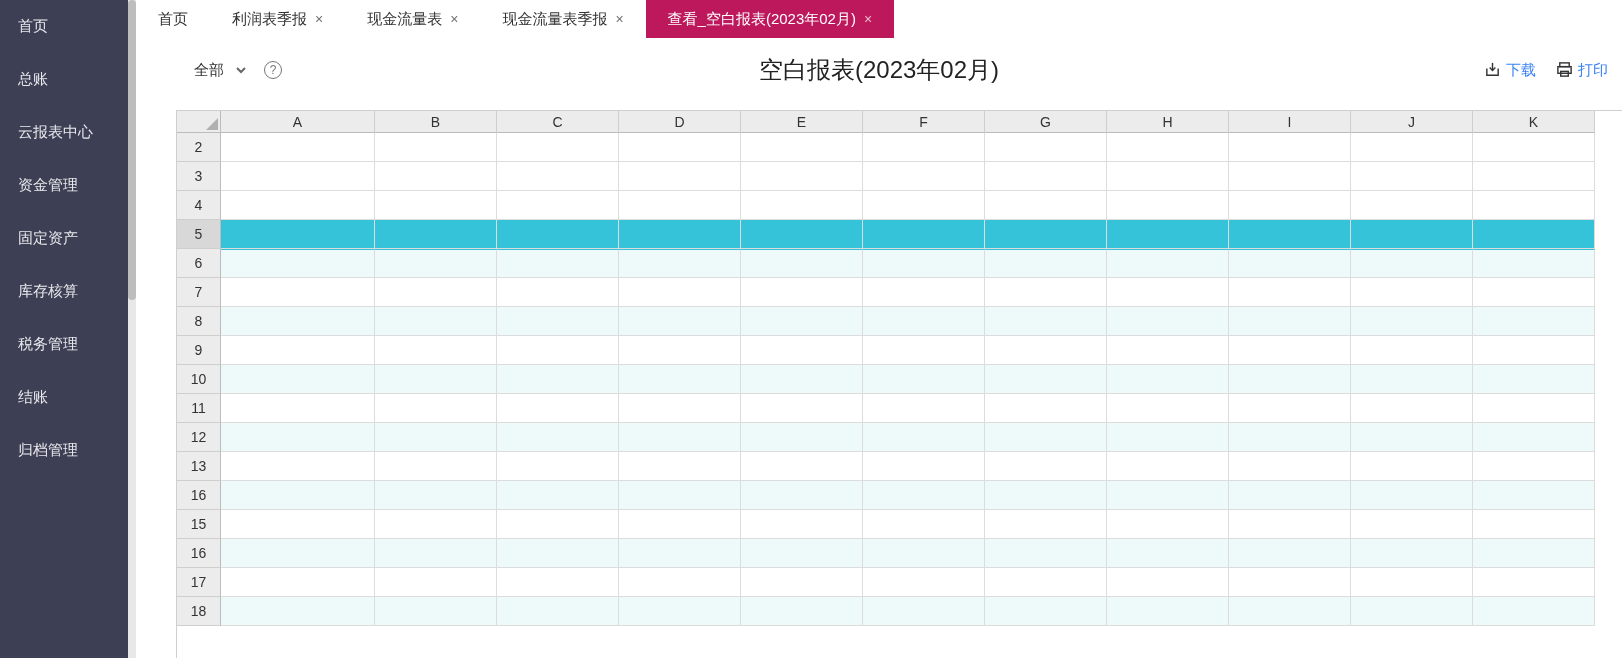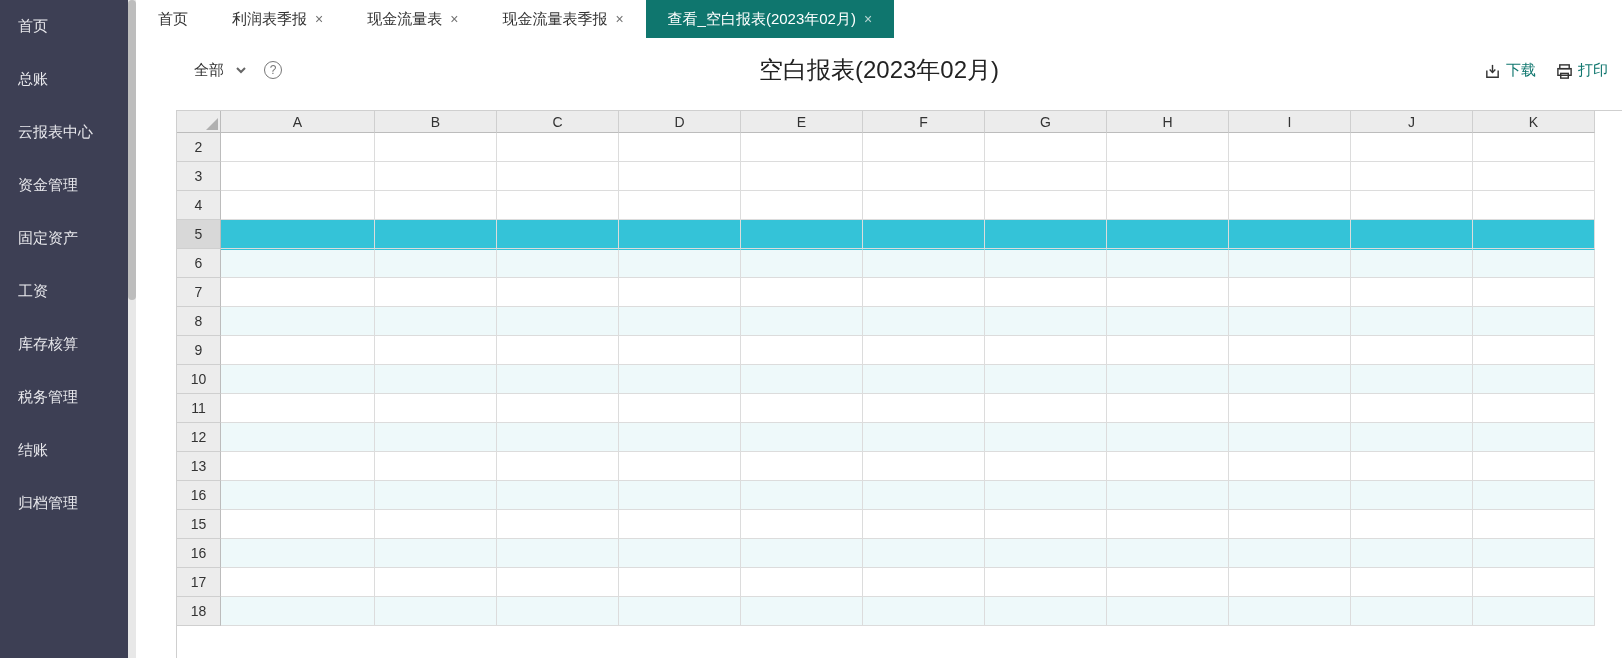--- a/index.html
+++ b/index.html
@@ -7,33 +7,33 @@
 
 
 .sidebar { position:absolute; left:0; top:0; width:128px; height:658px; background:#3d3f54; display:flex; flex-direction:column; }
 .sidebar-item { height:53px; display:flex; align-items:center; padding-left:18px; color:#e8e8ec; font-size:15px; cursor:pointer; }
 .sidebar-scroll { position:absolute; left:128px; top:0; width:8px; height:658px; background:#e8e8e8; }
 .sidebar-thumb { position:absolute; left:0; top:0; width:8px; height:300px; background:#bdbdbd; border-radius:4px; }
 
 
 .tabs { position:absolute; left:136px; top:0; right:0; height:38px; background:#fff; display:flex; align-items:center; }
 .tab { height:38px; display:flex; align-items:center; padding:0 22px; font-size:15px; color:#333; cursor:pointer; white-space:nowrap; }
-.tab.active { background:#0f766e; color:#fff; }
+.tab.active { background:#be185d; color:#fff; }
 .tab .close { margin-left:8px; font-size:14px; opacity:.7; cursor:pointer; }
 
 
 .toolbar { position:absolute; left:136px; top:38px; right:0; height:64px; display:flex; align-items:center; }
 .tb-left { display:flex; align-items:center; padding-left:58px; gap:10px; }
 .filter-label { font-size:15px; color:#333; }
 .chev { width:14px; height:14px; display:inline-flex; align-items:center; justify-content:center; }
 .chev svg { width:12px; height:12px; stroke:#666; stroke-width:2; fill:none; }
 .help { width:18px; height:18px; border:1.5px solid #777; border-radius:50%; display:inline-flex; align-items:center; justify-content:center; font-size:12px; color:#777; margin-left:6px; }
 .tb-title { position:absolute; left:0; right:0; text-align:center; font-size:24px; color:#222; pointer-events:none; }
 .tb-right { position:absolute; right:14px; display:flex; align-items:center; gap:20px; }
-.tb-btn { display:flex; align-items:flex-end; gap:5px; font-size:15px; color:#0f766e; cursor:pointer; }
+.tb-btn { display:flex; align-items:flex-start; gap:5px; font-size:15px; color:#3b82f6; cursor:pointer; }
 .tb-btn svg { width:17px; height:17px; stroke:#333; stroke-width:1.5; fill:none; }
 
 
 .sheet { position:absolute; left:176px; top:110px; right:0; bottom:0; border-top:1px solid #cfcfcf; border-left:1px solid #cfcfcf; }
 .corner { position:absolute; left:0; top:0; width:44px; height:22px; background:#ececec; border-right:1px solid #bcbcbc; border-bottom:1px solid #bcbcbc; }
 .corner::after { content:""; position:absolute; right:2px; bottom:2px; width:0; height:0; border-left:12px solid transparent; border-bottom:12px solid #b0b0b0; }
 .col-headers { position:absolute; left:44px; top:0; right:0; height:22px; display:flex; }
 .col-h { width:122px; height:22px; background:#ececec; border-right:1px solid #cfcfcf; border-bottom:1px solid #bcbcbc; display:flex; align-items:center; justify-content:center; font-size:14px; color:#333; flex-shrink:0; }
 .col-h:first-child { width:154px; }
 .row-headers { position:absolute; left:0; top:22px; width:44px; bottom:0; }
@@ -49,21 +49,20 @@
 </style>
 </head>
 <body>
 
 <div class="sidebar">
     <div class="sidebar-item">首页</div>
     <div class="sidebar-item">总账</div>
     <div class="sidebar-item">云报表中心</div>
     <div class="sidebar-item">资金管理</div>
     <div class="sidebar-item">固定资产</div>
-    <div class="sidebar-item">工资</div>
     <div class="sidebar-item">库存核算</div>
     <div class="sidebar-item">税务管理</div>
     <div class="sidebar-item">结账</div>
     <div class="sidebar-item">归档管理</div>
   </div>
 <div class="sidebar-scroll">
   <div class="sidebar-thumb"></div>
 </div>
 
 <div class="tabs">

